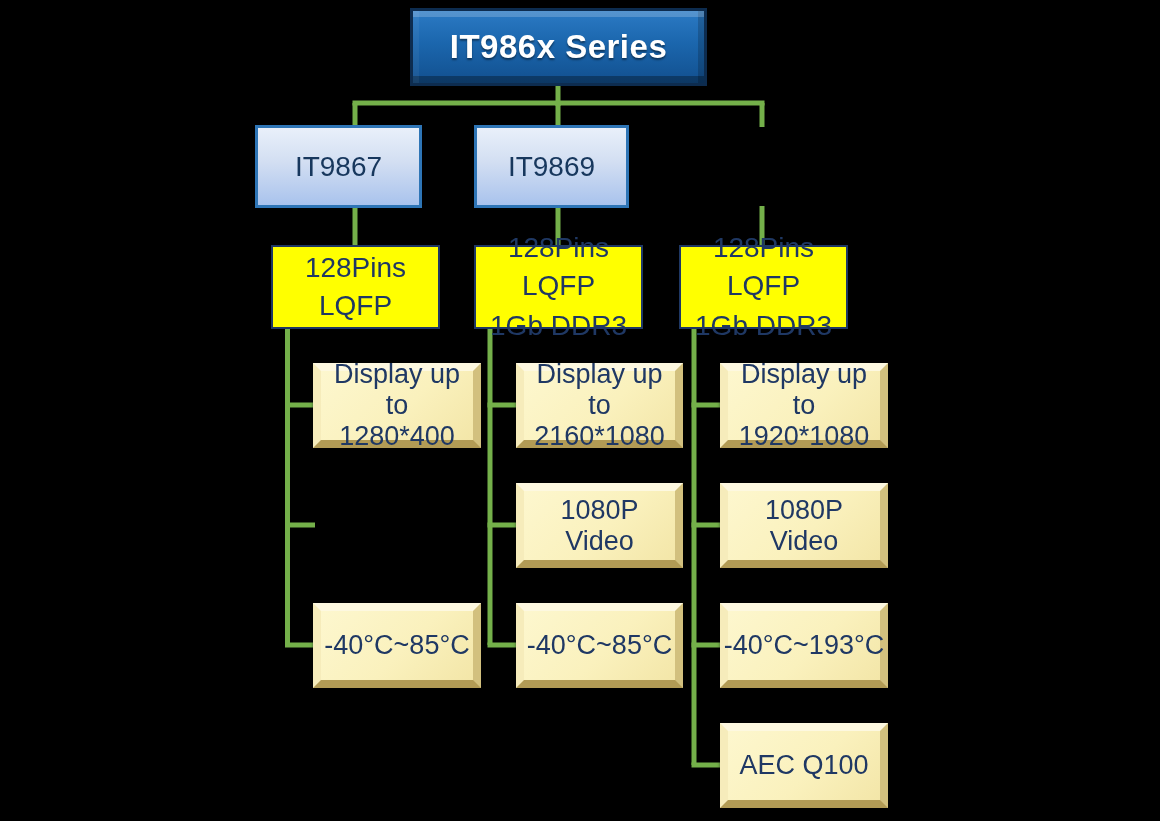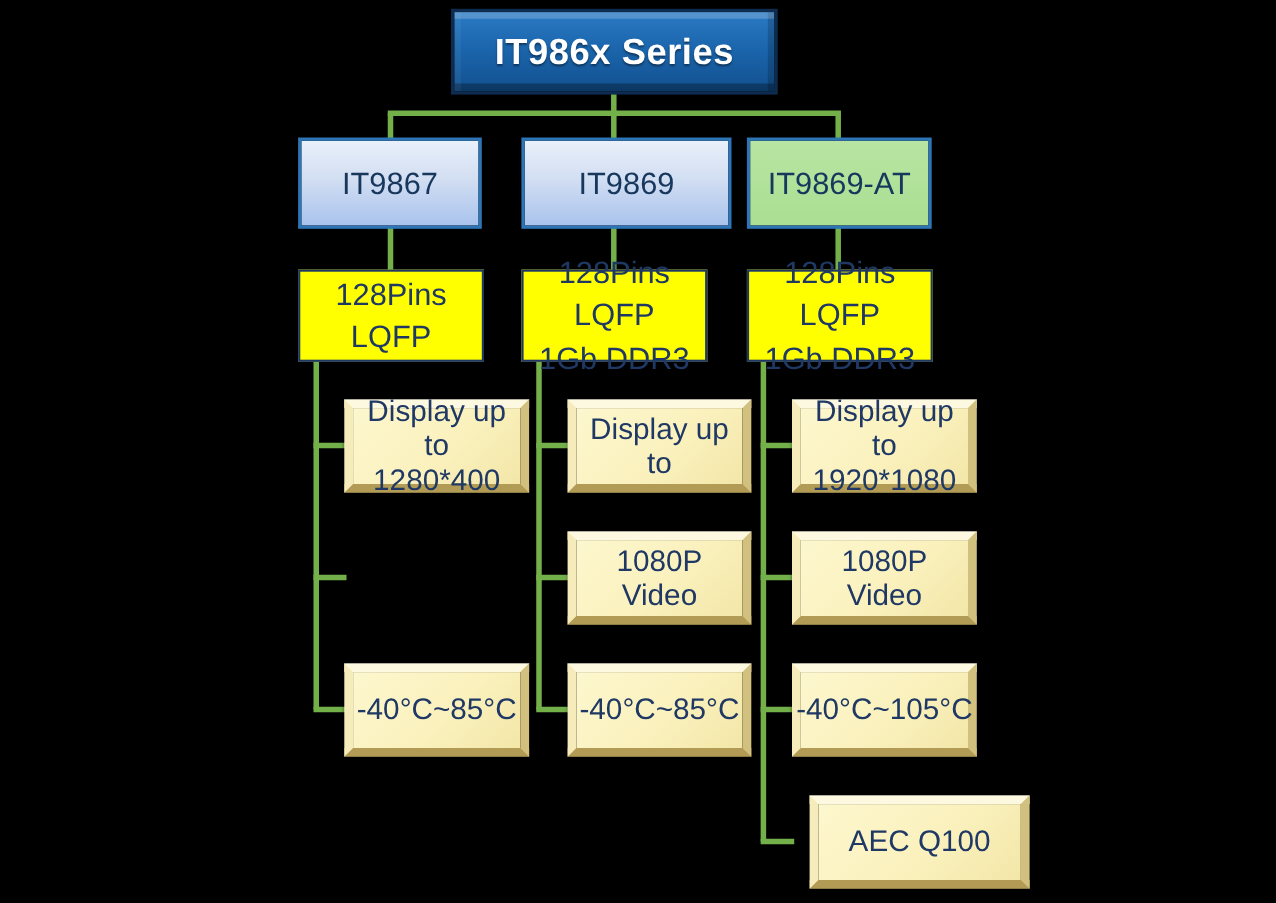--- a/index.html
+++ b/index.html
@@ -99,28 +99,25 @@
       <path d="M691.5 525 L722 525"></path>
       <path d="M691.5 645 L722 645"></path>
       <path d="M691.5 765 L722 765"></path>
     </g>
   </svg>
 
   <div class="box root" style="left:410px; top:8px; width:297px; height:78px;">
     <span class="line">IT986x Series</span>
   </div>
 
-  <div class="box chip chip-blue" style="left:271px; top:125px; width:167px; height:83px;">
+  <div class="box chip chip-blue" style="left:255px; top:125px; width:167px; height:83px;">
     <span class="line">IT9867</span>
   </div>
-  <div class="box chip chip-blue" style="left:474px; top:125px; width:191px; height:83px;justify-content:center;">
+  <div class="box chip chip-blue" style="left:474px; top:125px; width:155px; height:83px;justify-content:center;">
     <span class="line">IT9869</span>
-  </div>
-  <div class="box chip chip-green" style="left:679px; top:125px; width:168px; height:83px;">
-    <span class="line">IT9869-AT</span>
   </div>
 
   <div class="box pkg" style="left:271px; top:245px; width:169px; height:84px;">
     <span class="line">128Pins LQFP</span>
   </div>
   <div class="box pkg" style="left:474px; top:245px; width:169px; height:84px;">
     <span class="line">128Pins LQFP</span>
     <span class="line">1Gb DDR3</span>
   </div>
   <div class="box pkg" style="left:679px; top:245px; width:169px; height:84px;">
@@ -132,40 +129,41 @@
     <span class="line">Display up to</span>
     <span class="line">1280*400</span>
   </div>
   <div class="box feature" style="left:313px; top:603px; width:168px; height:85px;">
     <span class="line">-40°C~85°C</span>
     <span class="line"></span>
   </div>
 
   <div class="box feature" style="left:516px; top:363px; width:167px; height:85px;">
     <span class="line">Display up to</span>
+    <span class="line">2160*1080</span>
   </div>
   <div class="box feature" style="left:516px; top:483px; width:167px; height:85px;">
     <span class="line">1080P Video</span>
     <span class="line"></span>
   </div>
   <div class="box feature" style="left:516px; top:603px; width:167px; height:85px;">
     <span class="line">-40°C~85°C</span>
     <span class="line"></span>
   </div>
 
   <div class="box feature" style="left:720px; top:363px; width:168px; height:85px;">
     <span class="line">Display up to</span>
     <span class="line">1920*1080</span>
   </div>
   <div class="box feature" style="left:720px; top:483px; width:168px; height:85px;">
     <span class="line">1080P Video</span>
     <span class="line"></span>
   </div>
   <div class="box feature" style="left:720px; top:603px; width:168px; height:85px;">
-    <span class="line">-40°C~105°C</span>
+    <span class="line">-40°C~193°C</span>
     <span class="line"></span>
   </div>
-  <div class="box feature" style="left:720px; top:723px; width:200px; height:85px;margin-left:16px;">
+  <div class="box feature" style="left:720px; top:723px; width:168px; height:85px;">
     <span class="line">AEC Q100</span>
     <span class="line"></span>
   </div>
 
 </div>
 
 </body></html>

